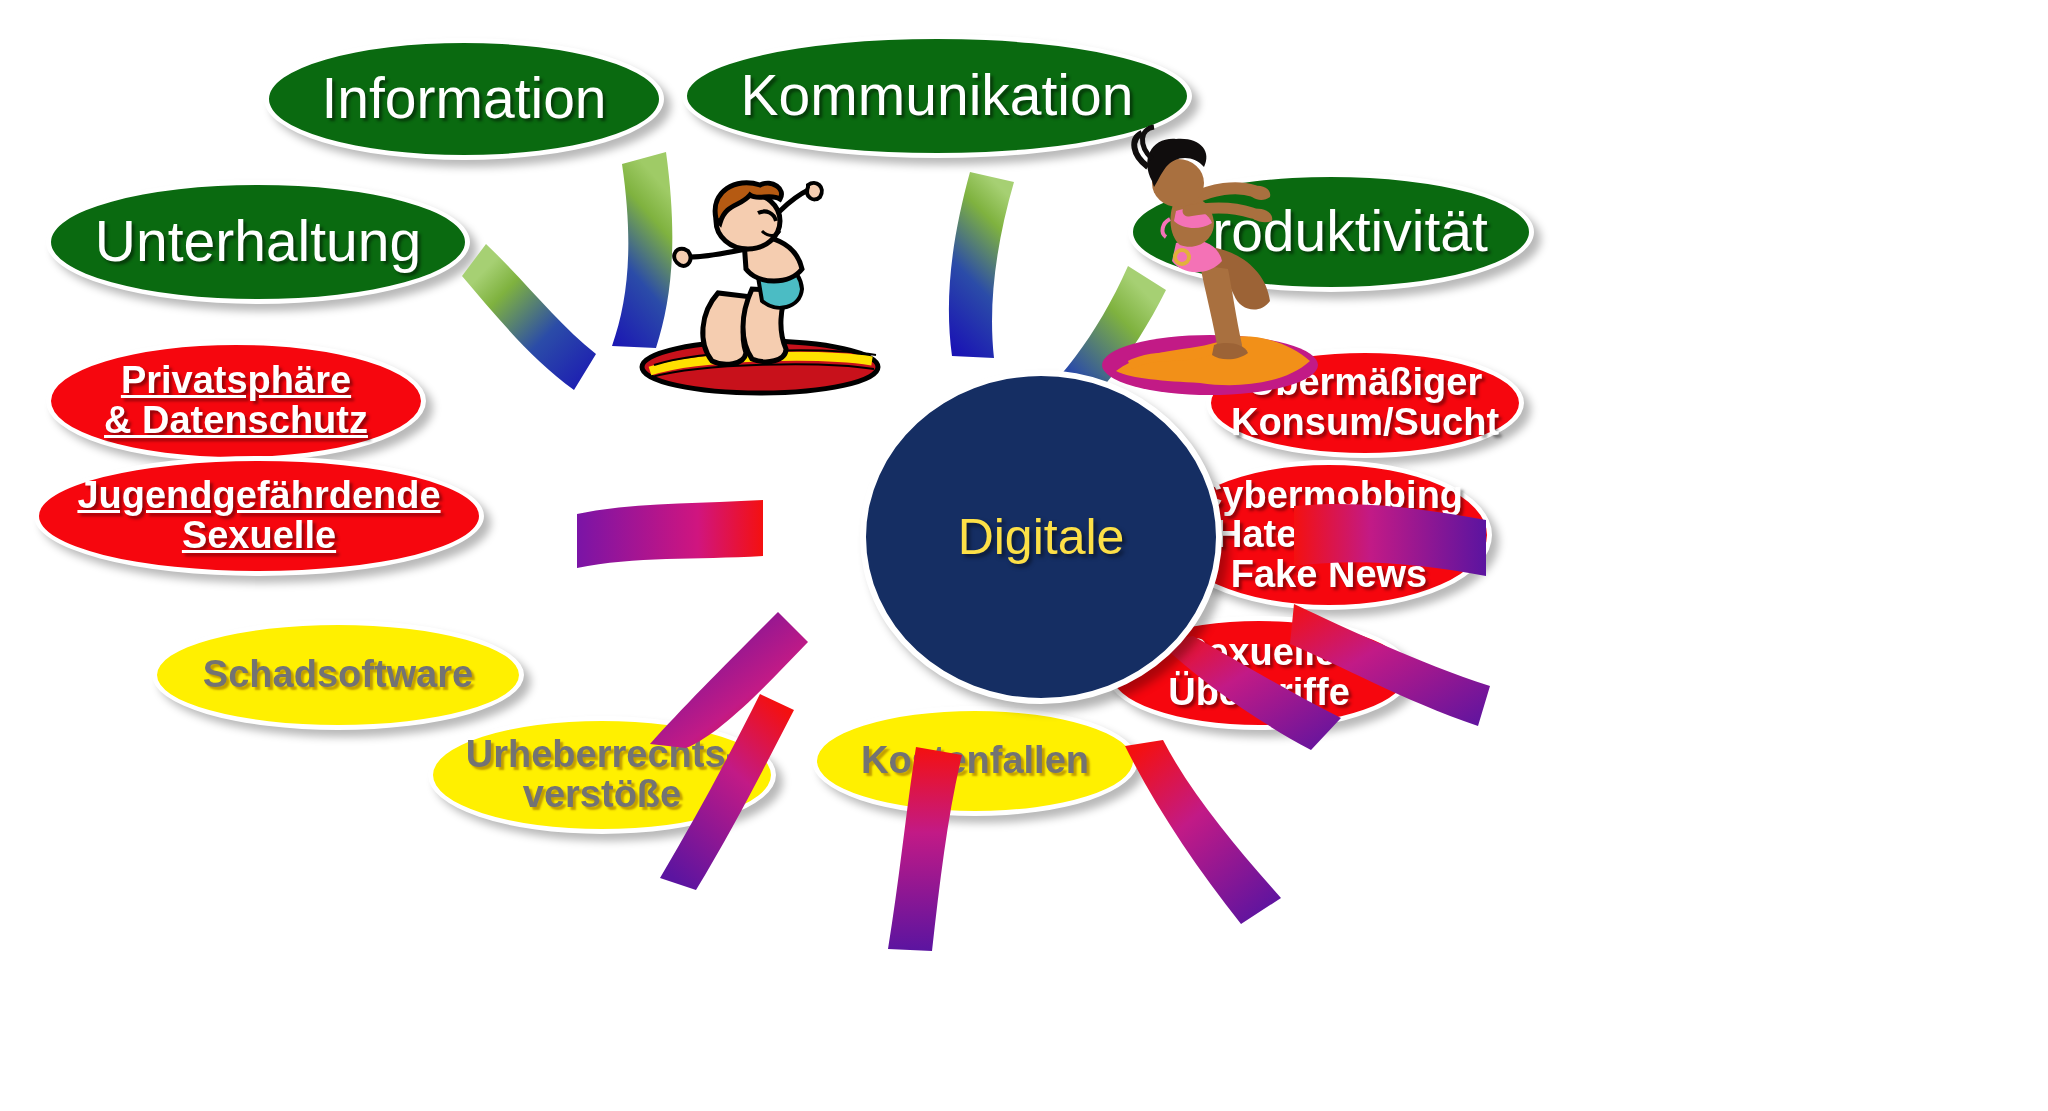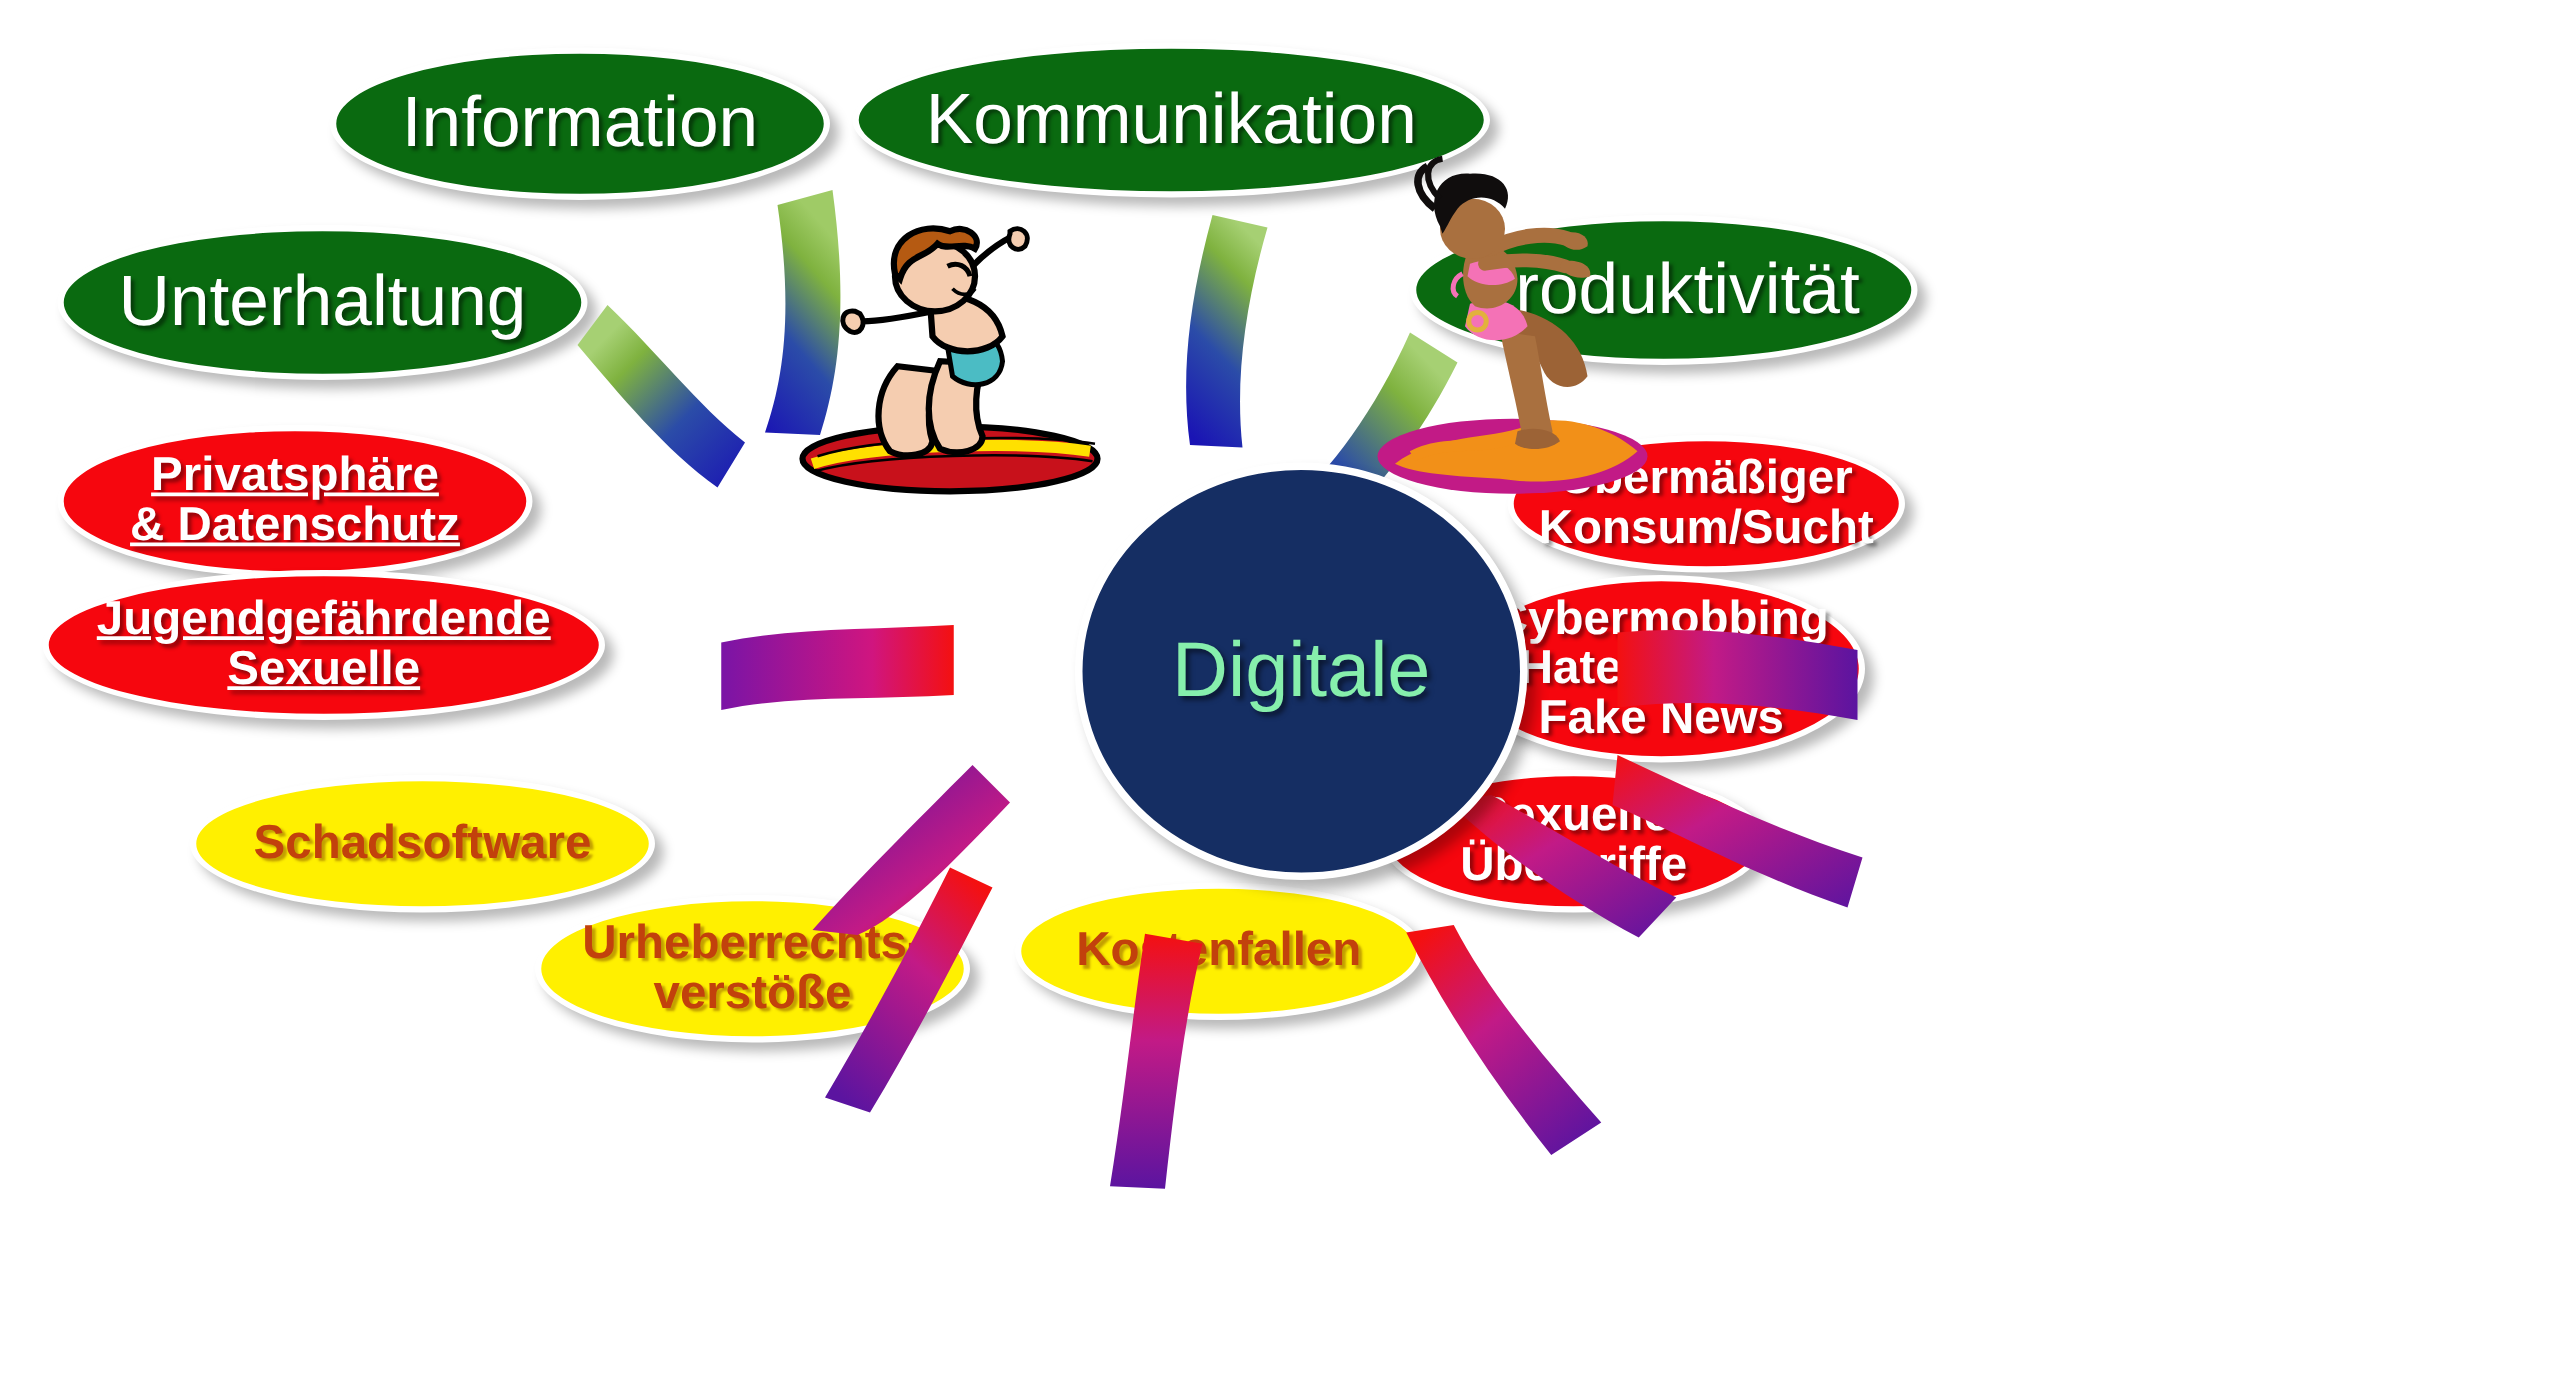--- a/index.html
+++ b/index.html
@@ -44,38 +44,38 @@
   .node.red {
     background: #F6060E;
     color: #ffffff;
     font-weight: bold;
     font-size: 38px;
     text-shadow: 3px 3px 3px rgba(0,0,0,0.40);
   }
   
   .node.yellow {
     background: #FFF000;
-    color: #c2410c;
+    color: #737373;
     font-weight: bold;
     font-size: 38px;
     text-shadow: 3px 3px 2px rgba(120,60,0,0.45);
   }
 
   
   #hub {
     position: absolute;
     border-radius: 50%;
     background: #152E63;
     border: 6px solid #ffffff;
     box-shadow: 7px 8px 10px rgba(0,0,0,0.30);
     display: flex;
     align-items: center;
     justify-content: center;
-    color: #86efac;
-    font-size: 62px;
+    color: #fde047;
+    font-size: 50px;
     line-height: 1.08;
     text-shadow: 3px 3px 4px rgba(0,0,0,0.5);
     z-index: 5;
   }
 
   
   .ribbon {
     position: absolute;
     transform-origin: 50% 50%;
     z-index: 2;

